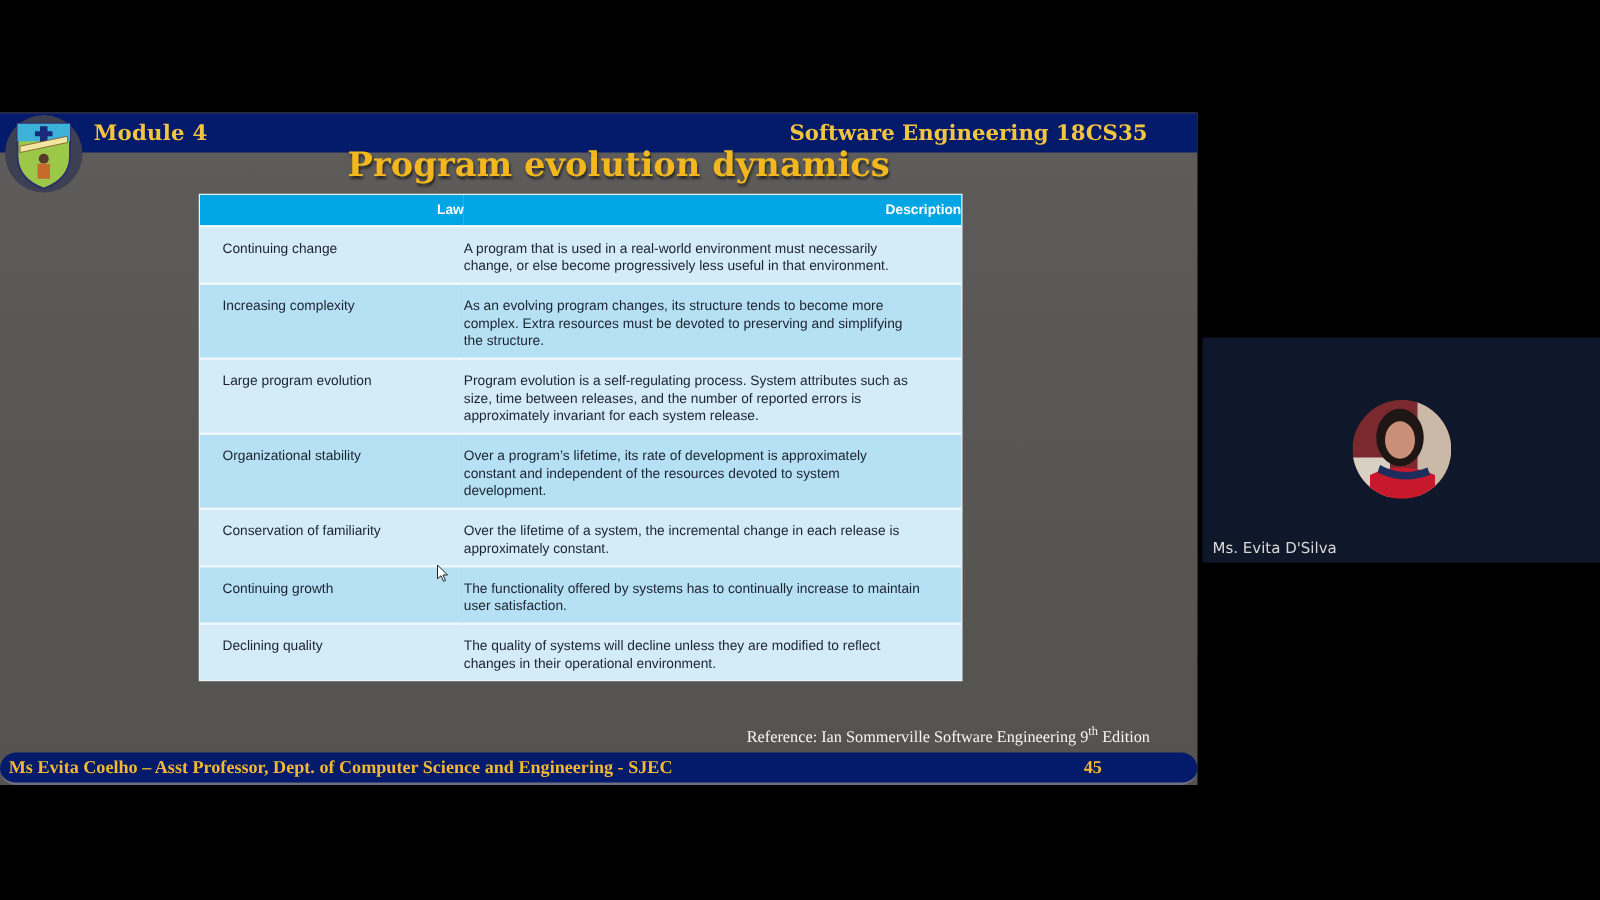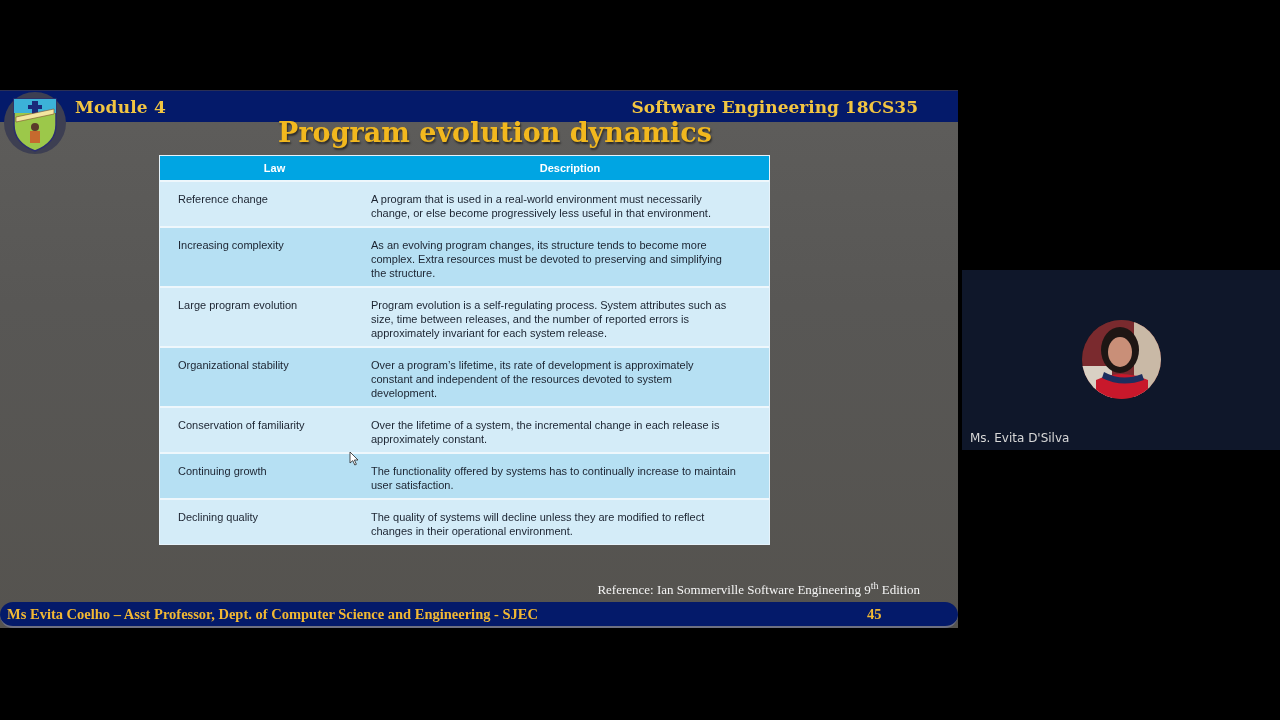--- a/index.html
+++ b/index.html
@@ -39,21 +39,21 @@
   }
 
   
   .laws-table {
     position: absolute; left: 160px; top: 66px; width: 609px;
     border-collapse: collapse; font-size: 11px; color: #1b2330;
     background: #d5ecf8;
     box-shadow: 0 0 0 1px #e6f3fb;
   }
   .laws-table th {
-    background: #00a5e3; color: #fff; font-weight: bold; text-align: center;
+    background: #00a5e3; color: #fff; font-weight: bold; text-align: right;
     height: 25px; padding: 0 0 0 18px; font-size: 11px;
   }
   .laws-table th.desc-h { padding-left: 0; }
   .laws-table td {
     vertical-align: top; padding: 10px 0 6px 18px; line-height: 14px;
     border-top: 2px solid #eef7fc;
   }
   .laws-table td.desc { padding-left: 0; padding-right: 32px; }
   .laws-table td.law { width: 211px; }
   .laws-table tr.odd td { background: #d4ecf8; }
@@ -125,21 +125,21 @@
 
   <table class="laws-table">
     <thead>
       <tr>
         <th>Law</th>
         <th class="desc-h">Description</th>
       </tr>
     </thead>
     <tbody>
       <tr class="odd" style="height:46px">
-        <td class="law">Reference change</td>
+        <td class="law">Continuing change</td>
         <td class="desc">A program that is used in a real-world environment must necessarily change, or else become progressively less useful in that environment.</td>
       </tr>
       <tr class="even" style="height:59px">
         <td class="law">Increasing complexity</td>
         <td class="desc">As an evolving program changes, its structure tends to become more complex. Extra resources must be devoted to preserving and simplifying the structure.</td>
       </tr>
       <tr class="odd" style="height:59px">
         <td class="law">Large program evolution</td>
         <td class="desc">Program evolution is a self-regulating process. System attributes such as size, time between releases, and the number of reported errors is approximately invariant for each system release.</td>
       </tr>

